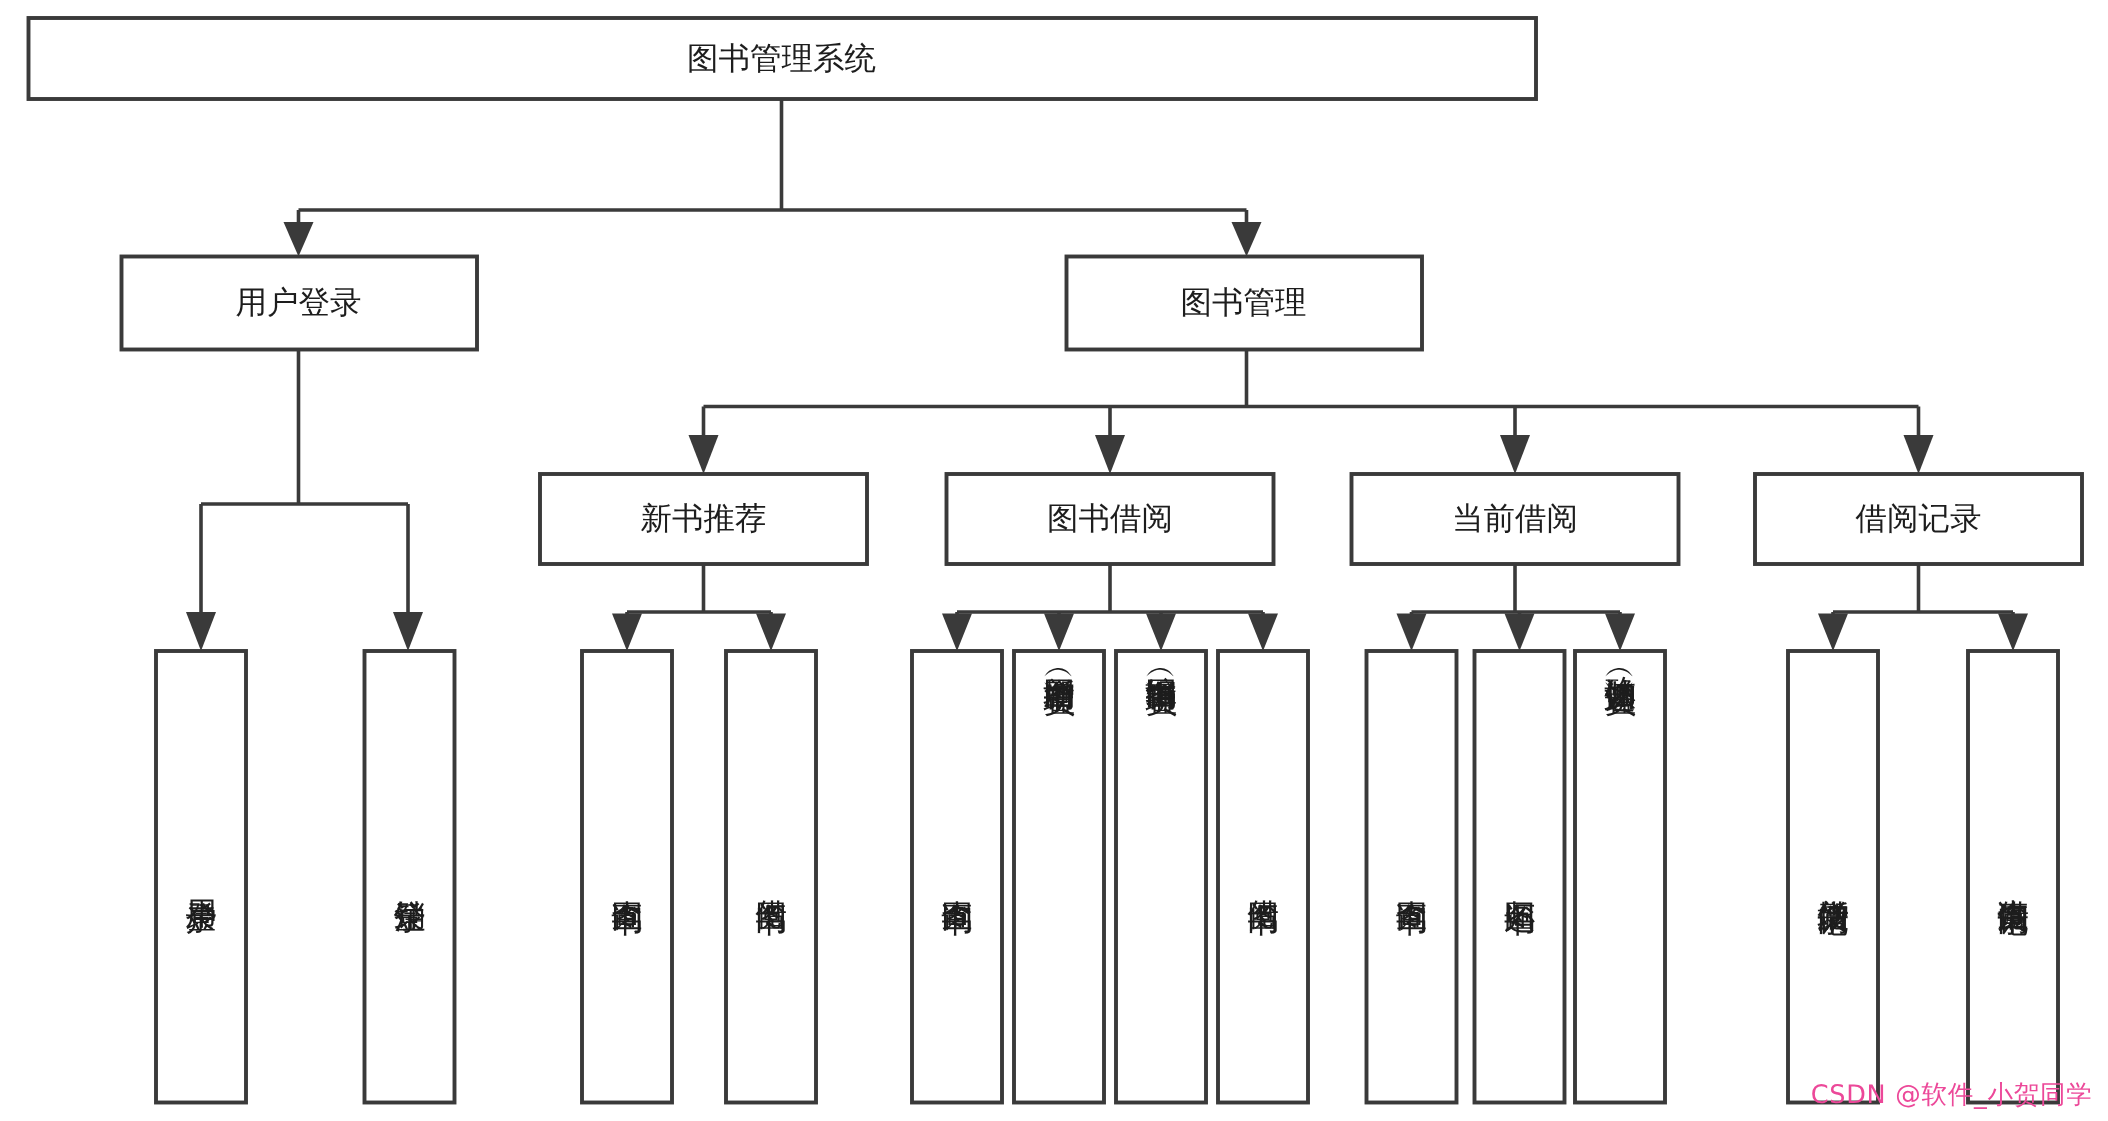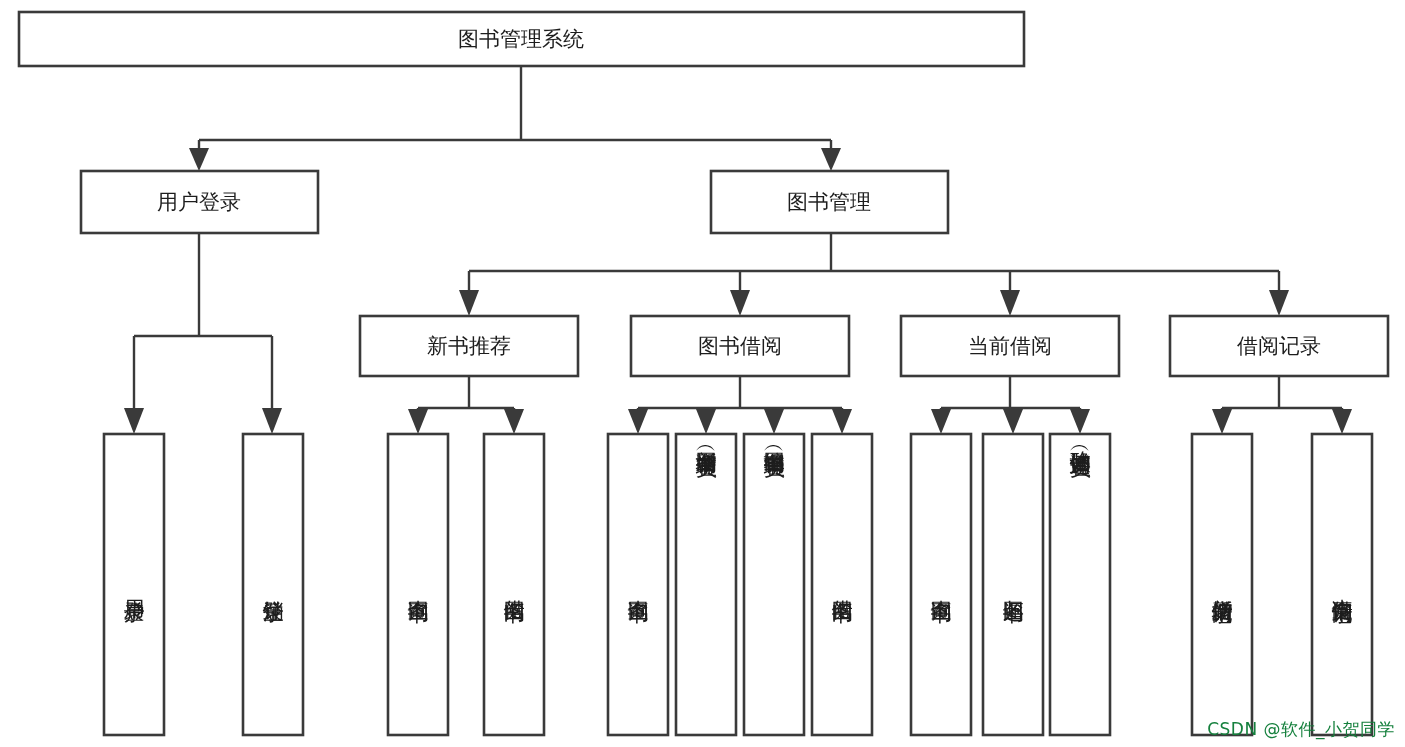--- a/index.html
+++ b/index.html
@@ -66,21 +66,21 @@
     letter-spacing: 1px;
     white-space: nowrap;
     text-align: center;
   }
   .watermark {
     position: absolute;
     right: 10px;
     bottom: 6px;
     font-family: "DejaVu Sans", "Liberation Sans", sans-serif;
     font-size: 17px;
-    color: #15803d;
+    color: #ec4899;
     letter-spacing: 0.5px;
     white-space: nowrap;
   }
 </style>
 </head>
 <body>
 
 <div id="diagram-root">
 
   <svg class="flow" viewBox="0 0 1405 747">

